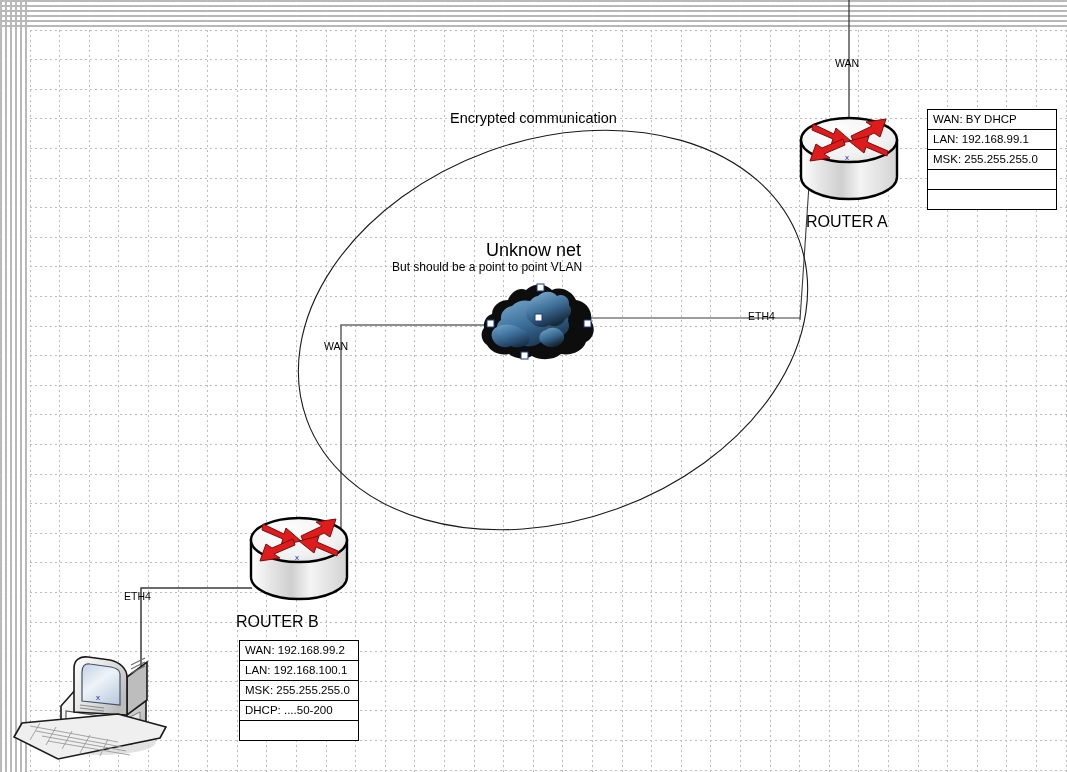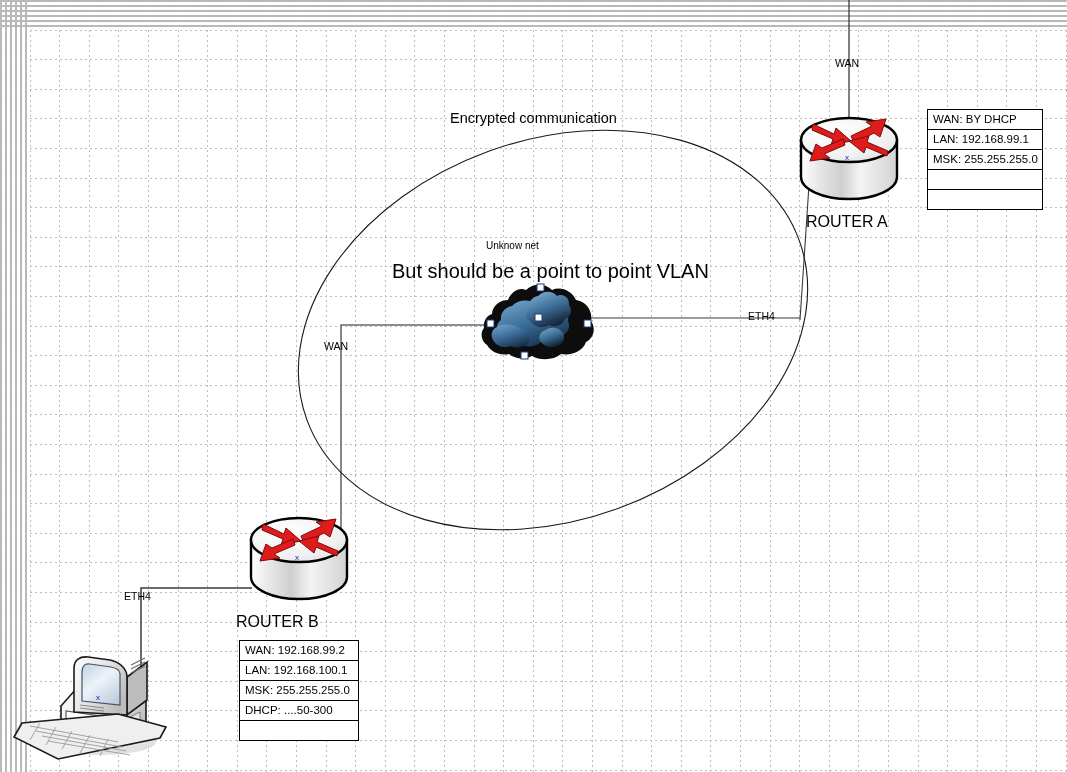--- a/index.html
+++ b/index.html
@@ -313,37 +313,37 @@
         <path d="M 40 723 L 30 740 M 56 727 L 46 745 M 72 731 L 62 749 M 90 735 L 80 753 M 108 739 L 100 756"></path>
       </g>
 
       <text x="96" y="700" font-family="'Liberation Sans',sans-serif" font-size="8" fill="#2222bb">x</text>
     </g>
 
   </svg>
 
   <div class="lbl" style="left:450px; top:111px; font-size:14.5px;">Encrypted communication</div>
 
-  <div class="lbl" style="left:486px; top:241px; font-size:10px;">Unknow net</div>
-
-  <div class="lbl" style="left:392px; top:261px; font-size:20px;">But should be a point to point VLAN</div>
+  <div class="lbl" style="left:486px; top:241px; font-size:18px;">Unknow net</div>
+
+  <div class="lbl" style="left:392px; top:261px; font-size:12px;">But should be a point to point VLAN</div>
 
   <div class="lbl" style="left:835px; top:58px; font-size:10.5px;">WAN</div>
 
   <div class="lbl" style="left:748px; top:311px; font-size:10.5px;">ETH4</div>
 
   <div class="lbl" style="left:324px; top:341px; font-size:10.5px;">WAN</div>
 
   <div class="lbl" style="left:124px; top:591px; font-size:10.5px;">ETH4</div>
 
   <div class="lbl" style="left:806px; top:214px; font-size:16px;">ROUTER A</div>
 
   <div class="lbl" style="left:236px; top:614px; font-size:16px;">ROUTER B</div>
 
-  <table class="tbl" style="left:927px; top:109px; width:116px;">
+  <table class="tbl" style="left:927px; top:109px; width:130px;">
     <tbody>
         <tr>
           <td>WAN: BY DHCP</td>
         </tr>
         <tr>
           <td>LAN: 192.168.99.1</td>
         </tr>
         <tr>
           <td>MSK: 255.255.255.0</td>
         </tr>
@@ -361,21 +361,21 @@
         <tr>
           <td>WAN: 192.168.99.2</td>
         </tr>
         <tr>
           <td>LAN: 192.168.100.1</td>
         </tr>
         <tr>
           <td>MSK: 255.255.255.0</td>
         </tr>
         <tr>
-          <td>DHCP: ....50-300</td>
+          <td>DHCP: ....50-200</td>
         </tr>
         <tr>
           <td class="empty">&nbsp;</td>
         </tr>
       </tbody>
   </table>
 
 </div>
 
 </body></html>

